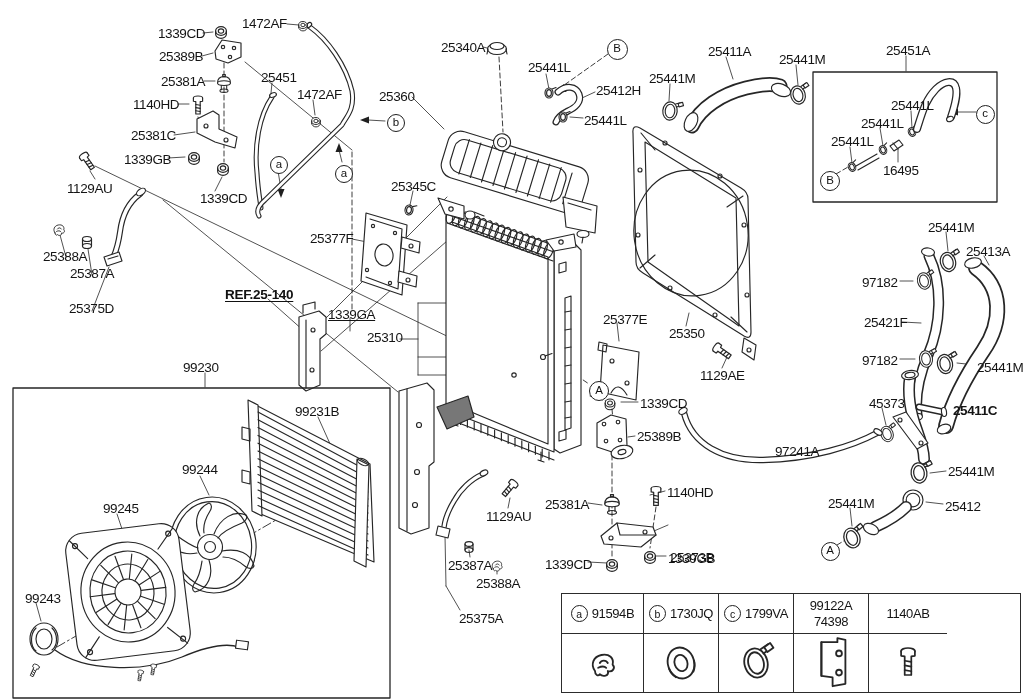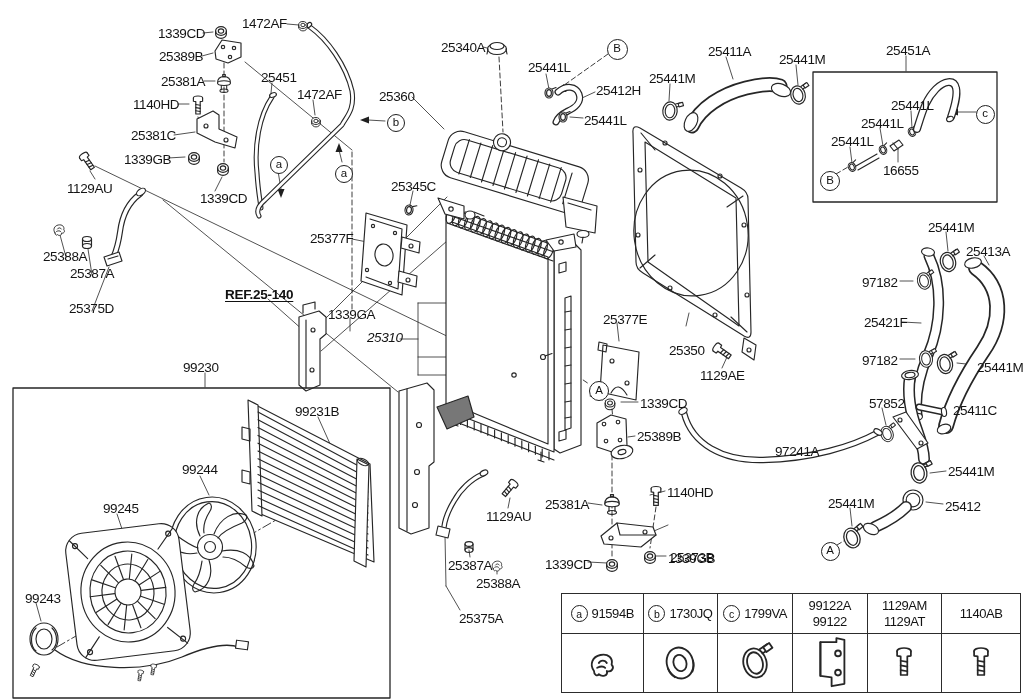--- a/index.html
+++ b/index.html
@@ -471,38 +471,38 @@
       <div class="plabel" style="left: 528px; top: 61px;">25441L</div>
       <div class="plabel" style="left: 596px; top: 84px;">25412H</div>
       <div class="plabel" style="left: 584px; top: 114px;">25441L</div>
       <div class="plabel" style="left: 649px; top: 72px;">25441M</div>
       <div class="plabel" style="left: 708px; top: 45px;">25411A</div>
       <div class="plabel" style="left: 779px; top: 53px;">25441M</div>
       <div class="plabel" style="left: 886px; top: 44px;">25451A</div>
       <div class="plabel" style="left: 891px; top: 99px;">25441L</div>
       <div class="plabel" style="left: 861px; top: 117px;">25441L</div>
       <div class="plabel" style="left: 831px; top: 135px;">25441L</div>
-      <div class="plabel" style="left: 883px; top: 164px;">16655</div>
+      <div class="plabel" style="left: 883px; top: 164px;">16495</div>
       <div class="plabel" style="left: 928px; top: 221px;">25441M</div>
       <div class="plabel" style="left: 966px; top: 245px;">25413A</div>
       <div class="plabel" style="left: 862px; top: 276px;">97182</div>
       <div class="plabel" style="left: 864px; top: 316px;">25421F</div>
       <div class="plabel" style="left: 862px; top: 354px;">97182</div>
       <div class="plabel" style="left: 977px; top: 361px;">25441M</div>
-      <div class="plabel" style="left: 869px; top: 397px;">57852</div>
-      <div class="plabel" style="left: 953px; top: 404px;">25411C</div>
+      <div class="plabel" style="left: 869px; top: 397px;">45373</div>
+      <div class="plabel" style="left: 953px; top: 404px; font-weight: bold;">25411C</div>
       <div class="plabel" style="left: 391px; top: 180px;">25345C</div>
       <div class="plabel" style="left: 310px; top: 232px;">25377F</div>
-      <div class="plabel" style="left: 328px; top: 308px;">1339GA</div>
-      <div class="plabel" style="left: 367px; top: 331px; font-style: italic;">25310</div>
+      <div class="plabel" style="left: 328px; top: 308px; text-decoration: underline;">1339GA</div>
+      <div class="plabel" style="left: 367px; top: 331px;">25310</div>
       <div class="plabel" style="left: 43px; top: 250px;">25388A</div>
       <div class="plabel" style="left: 70px; top: 267px;">25387A</div>
       <div class="plabel" style="left: 69px; top: 302px;">25375D</div>
       <div class="plabel" style="left: 603px; top: 313px;">25377E</div>
-      <div class="plabel" style="left: 669px; top: 344px; text-align: right;">25350</div>
+      <div class="plabel" style="left: 669px; top: 327px; text-align: right;">25350</div>
       <div class="plabel" style="left: 700px; top: 369px;">1129AE</div>
       <div class="plabel" style="left: 640px; top: 397px;">1339CD</div>
       <div class="plabel" style="left: 637px; top: 430px;">25389B</div>
       <div class="plabel" style="left: 775px; top: 445px;">97241A</div>
       <div class="plabel" style="left: 183px; top: 361px;">99230</div>
       <div class="plabel" style="left: 295px; top: 405px;">99231B</div>
       <div class="plabel" style="left: 182px; top: 463px;">99244</div>
       <div class="plabel" style="left: 103px; top: 502px; text-align: center;">99245</div>
       <div class="plabel" style="left: 25px; top: 592px;">99243</div>
       <div class="plabel" style="left: 486px; top: 510px;">1129AU</div>
@@ -572,58 +572,43 @@
             <g transform="scale(1.6) rotate(-15)">
               <use href="#clamp"></use>
             </g>
           </svg>
         </div>
       </div>
       <div class="tcol" style="width: 75px;">
         <div class="thead">
           <span class="codes">
             <span class="code">99122A</span>
-            <span class="code">99122</span>
+            <span class="code">74398</span>
           </span>
         </div>
         <div class="ticon">
           <svg width="54" height="54" viewBox="-27 -27 54 54" style="overflow:visible">
             <g transform="scale(1.6) rotate(0)">
               <use href="#bracketic"></use>
             </g>
           </svg>
         </div>
       </div>
-      <div class="tcol" style="width: 75px;">
+      <div class="tcol" style="width: 78px;">
         <div class="thead">
           <span class="codes">
-            <span class="code">1129AM</span>
-            <span class="code">1129AT</span>
+            <span class="code">1140AB</span>
           </span>
         </div>
         <div class="ticon">
           <svg width="54" height="54" viewBox="-27 -27 54 54" style="overflow:visible">
             <g transform="scale(1.5) rotate(0)">
               <use href="#bolt"></use>
             </g>
           </svg>
         </div>
       </div>
-      <div class="tcol" style="width: 78px;">
-        <div class="thead">
-          <span class="codes">
-            <span class="code">1140AB</span>
-          </span>
-        </div>
-        <div class="ticon">
-          <svg width="54" height="54" viewBox="-27 -27 54 54" style="overflow:visible">
-            <g transform="scale(1.5) rotate(0)">
-              <use href="#bolt"></use>
-            </g>
-          </svg>
-        </div>
-      </div>
     </div>
 
 <svg width="0" height="0" style="position:absolute">
   <defs></defs>
 </svg>
 </div>
 
 </body></html>

